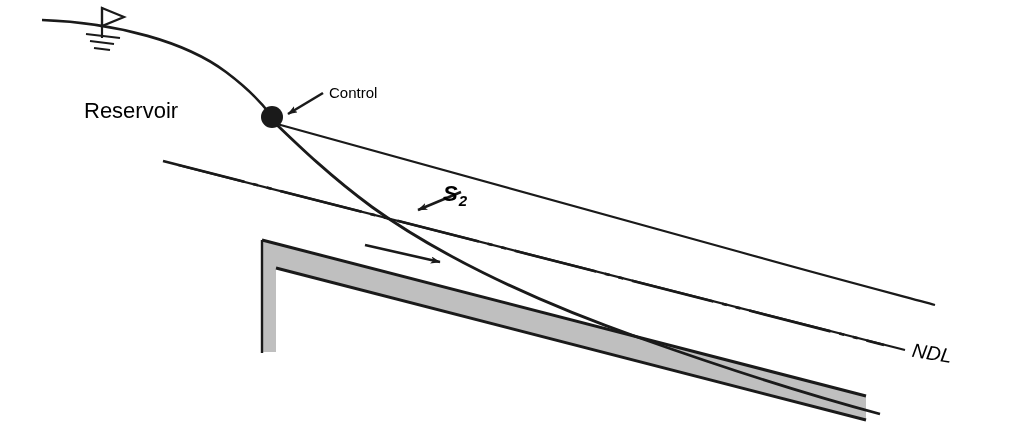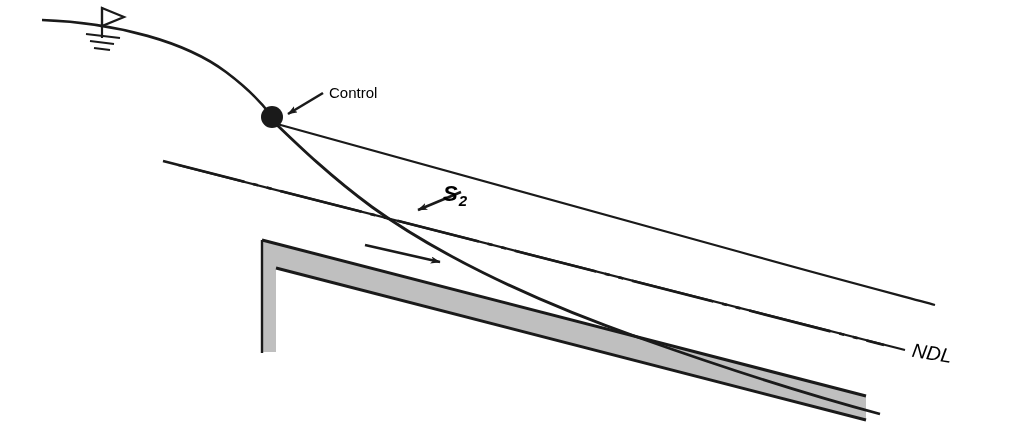--- a/index.html
+++ b/index.html
@@ -111,20 +111,21 @@
 
     <circle cx="272" cy="117" r="11" fill="#1A1A1A"></circle>
 
     <path d="M 323,93 L 288,114" fill="none" stroke="#1A1A1A" stroke-width="2.6" marker-end="url(#arrow-solid)"></path>
 
     <path d="M 461,192 L 418,210" fill="none" stroke="#1A1A1A" stroke-width="2.6" marker-end="url(#arrow-solid)"></path>
 
     <path d="M 365,245 L 440,262" fill="none" stroke="#1A1A1A" stroke-width="2.6" marker-end="url(#arrow-solid)"></path>
   </svg>
 
+  <div class="lbl" id="label-reservoir">Reservoir</div>
 
   <div class="lbl" id="label-control">Control</div>
 
   <div class="lbl" id="label-s2"><span>S</span><span class="sub">2</span></div>
 
   <div class="lbl" id="label-ndl">NDL</div>
 
 </div>
 
 </body></html>

